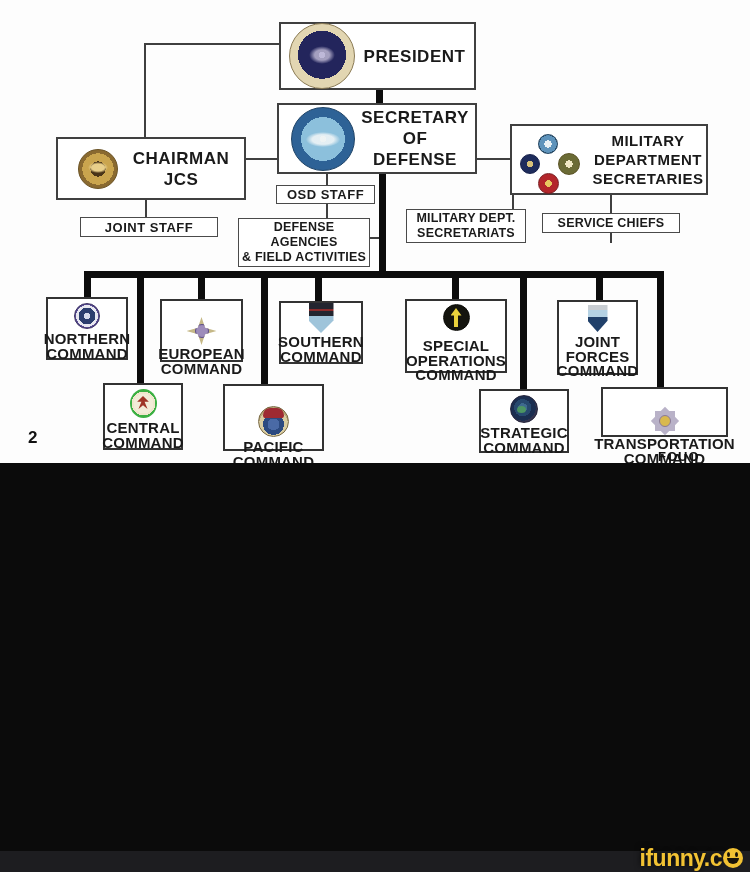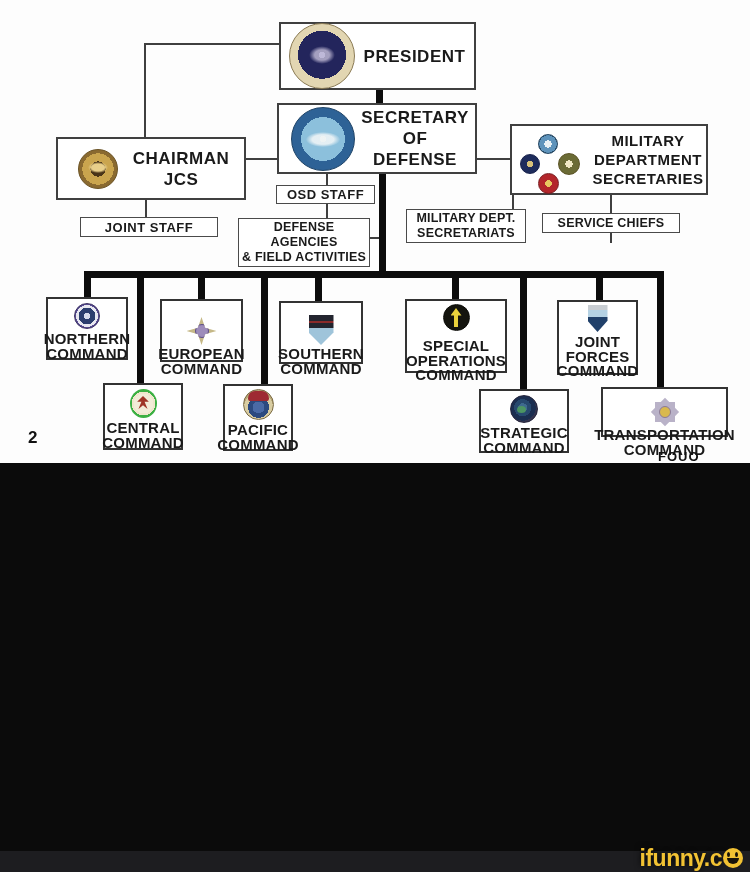--- a/index.html
+++ b/index.html
@@ -188,21 +188,21 @@
         <div>COMMAND</div>
       </div>
     </div>
     <div class="obox cmd" style="left:160px;top:299px;width:83px;height:63px;padding-top:16px">
       <span class="seal seal-eucom"></span>
       <div class="cmd-label" style="margin-top:2px">
         <div>EUROPEAN</div>
         <div>COMMAND</div>
       </div>
     </div>
-    <div class="obox cmd" style="left:279px;top:301px;width:84px;height:63px;padding-top:12px">
+    <div class="obox cmd" style="left:279px;top:301px;width:84px;height:63px;padding-top:0">
       <span class="seal seal-southcom"></span>
       <div class="cmd-label" style="margin-top:2px">
         <div>SOUTHERN</div>
         <div>COMMAND</div>
       </div>
     </div>
     <div class="obox cmd" style="left:405px;top:299px;width:102px;height:74px;padding-top:3px">
       <span class="seal seal-socom">
           <span class="socom-arrow"></span>
         </span>
@@ -221,35 +221,35 @@
       </div>
     </div>
 
     <div class="obox cmd" style="left:103px;top:383px;width:80px;height:67px;padding-top:4px">
       <span class="seal seal-centcom"></span>
       <div class="cmd-label" style="margin-top:3px">
         <div>CENTRAL</div>
         <div>COMMAND</div>
       </div>
     </div>
-    <div class="obox cmd" style="left:223px;top:384px;width:70px;height:67px;padding-top:3px">
+    <div class="obox cmd" style="left:223px;top:384px;width:101px;height:67px;padding-top:20px">
       <span class="seal seal-pacom"></span>
       <div class="cmd-label" style="margin-top:3px">
         <div>PACIFIC</div>
         <div>COMMAND</div>
       </div>
     </div>
     <div class="obox cmd" style="left:479px;top:389px;width:90px;height:64px;padding-top:4px">
       <span class="seal seal-stratcom"></span>
       <div class="cmd-label" style="margin-top:3px">
         <div>STRATEGIC</div>
         <div>COMMAND</div>
       </div>
     </div>
-    <div class="obox cmd" style="left:601px;top:387px;width:127px;height:50px;padding-top:8px">
+    <div class="obox cmd" style="left:601px;top:387px;width:127px;height:50px;padding-top:17px">
       <span class="seal seal-transcom">
         <span class="tc-sq"></span>
         <span class="tc-sq tc-sq2"></span>
         <span class="tc-core"></span>
       </span>
       <div class="cmd-label" style="margin-top:1px">
         <div>TRANSPORTATION</div>
         <div>COMMAND</div>
       </div>
     </div>

